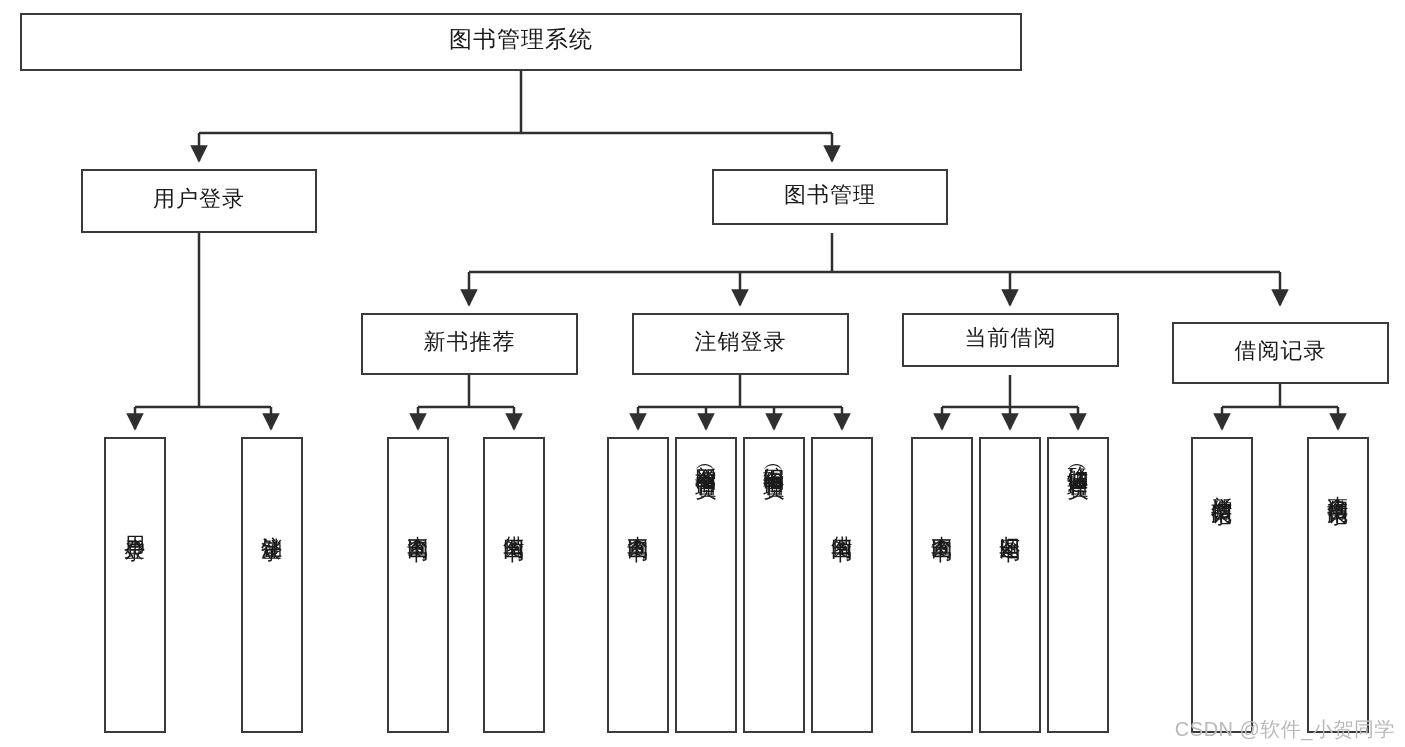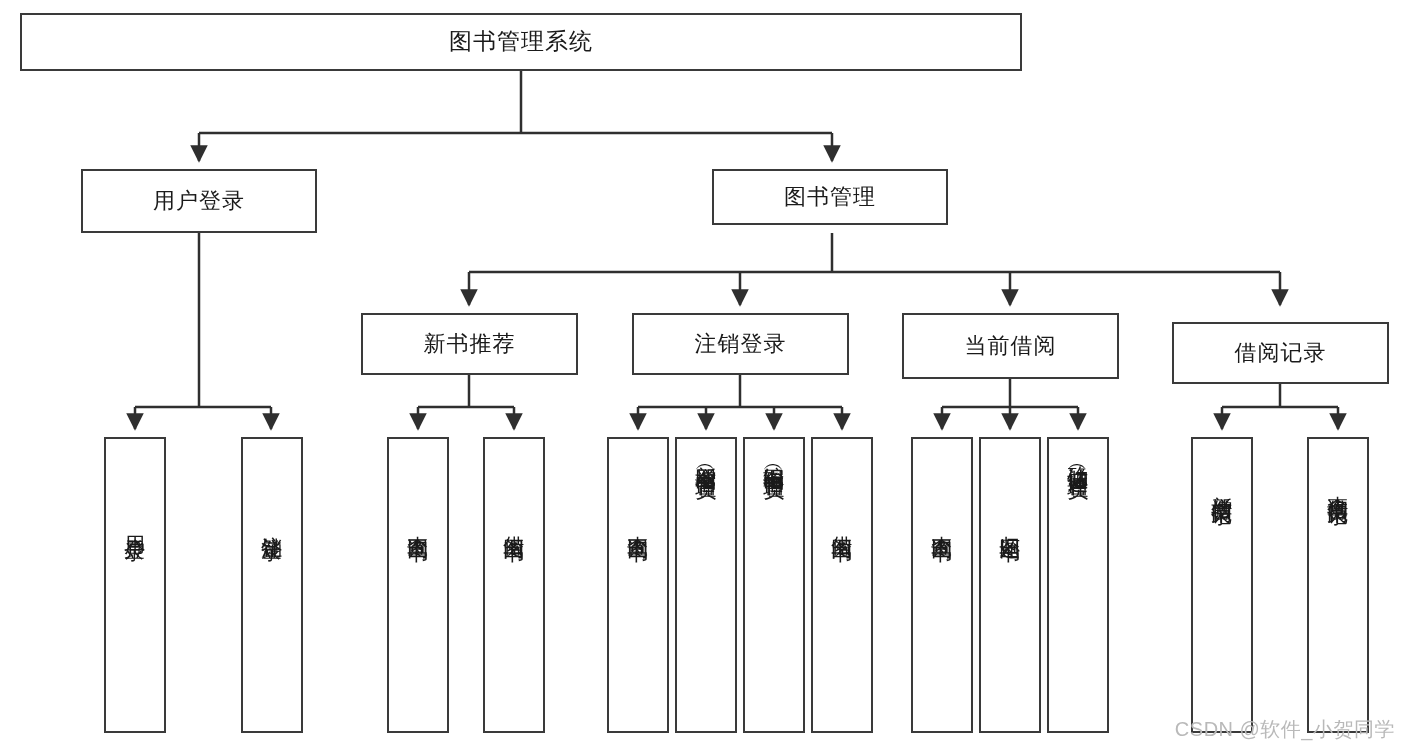--- a/index.html
+++ b/index.html
@@ -30,20 +30,21 @@
     display:flex;
     align-items:center;
     justify-content:center;
     color:#1a1a1a;
   }
   .node.h-label{
     font-size:22px;
     line-height:1.1;
     letter-spacing:1px;
     white-space:nowrap;
+    font-family:Liberation Mono, monospace;
   }
   .node.root{
     font-size:23px;
   }
   .node.leaf{
     align-items:flex-start;
     padding-top:10px;
   }
   .vtext{
     writing-mode:vertical-rl;
@@ -127,21 +128,21 @@
   <div class="node h-label root" style="left:20px; top:13px; width:1002px; height:58px;">图书管理系统</div>
 
   <div class="node h-label" style="left:81px; top:169px; width:236px; height:64px;">用户登录</div>
 
   <div class="node h-label" style="left:712px; top:169px; width:236px; height:56px;">图书管理</div>
 
   <div class="node h-label" style="left:361px; top:313px; width:217px; height:62px;">新书推荐</div>
 
   <div class="node h-label" style="left:632px; top:313px; width:217px; height:62px;">注销登录</div>
 
-  <div class="node h-label" style="left:902px; top:313px; width:217px; height:66px;">当前借阅</div>
+  <div class="node h-label" style="left:902px; top:313px; width:217px; height:54px;">当前借阅</div>
 
   <div class="node h-label" style="left:1172px; top:322px; width:217px; height:62px;">借阅记录</div>
 
   <div class="node leaf" style="left:104px; top:437px; width:62px; height:296px; padding-top:80px;">
     <span class="vtext">用户登录</span>
   </div>
   <div class="node leaf" style="left:241px; top:437px; width:62px; height:296px; padding-top:80px;">
     <span class="vtext">注销登录</span>
   </div>
 

